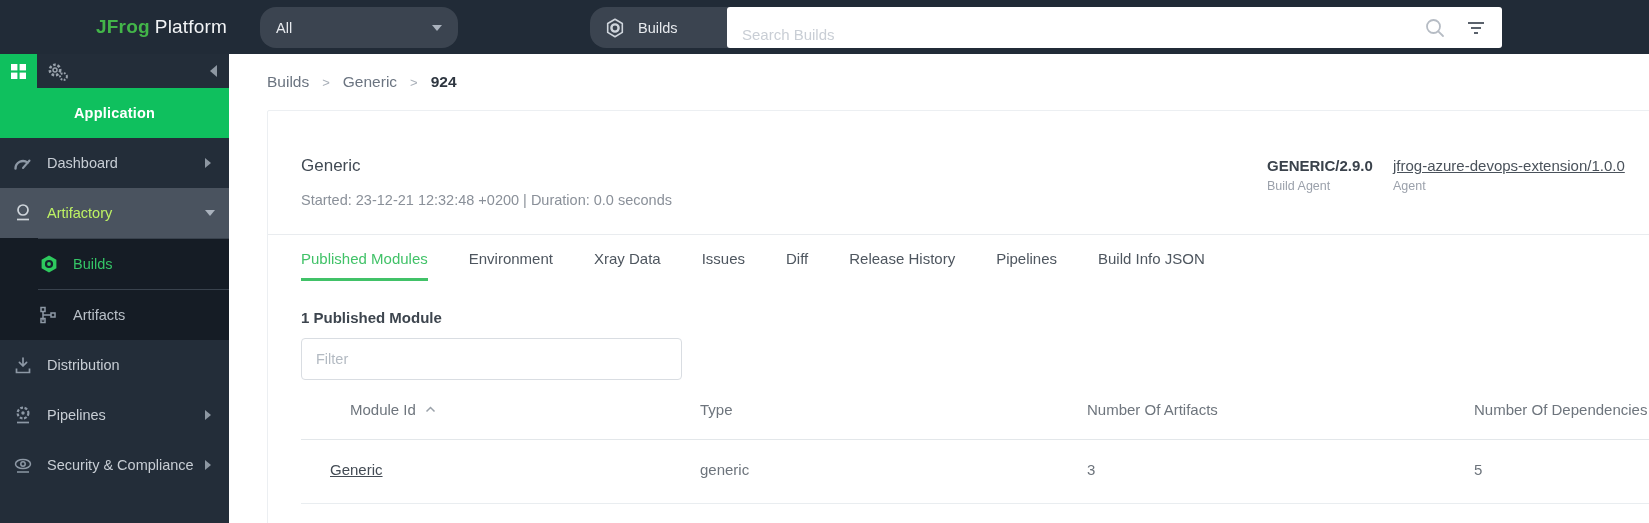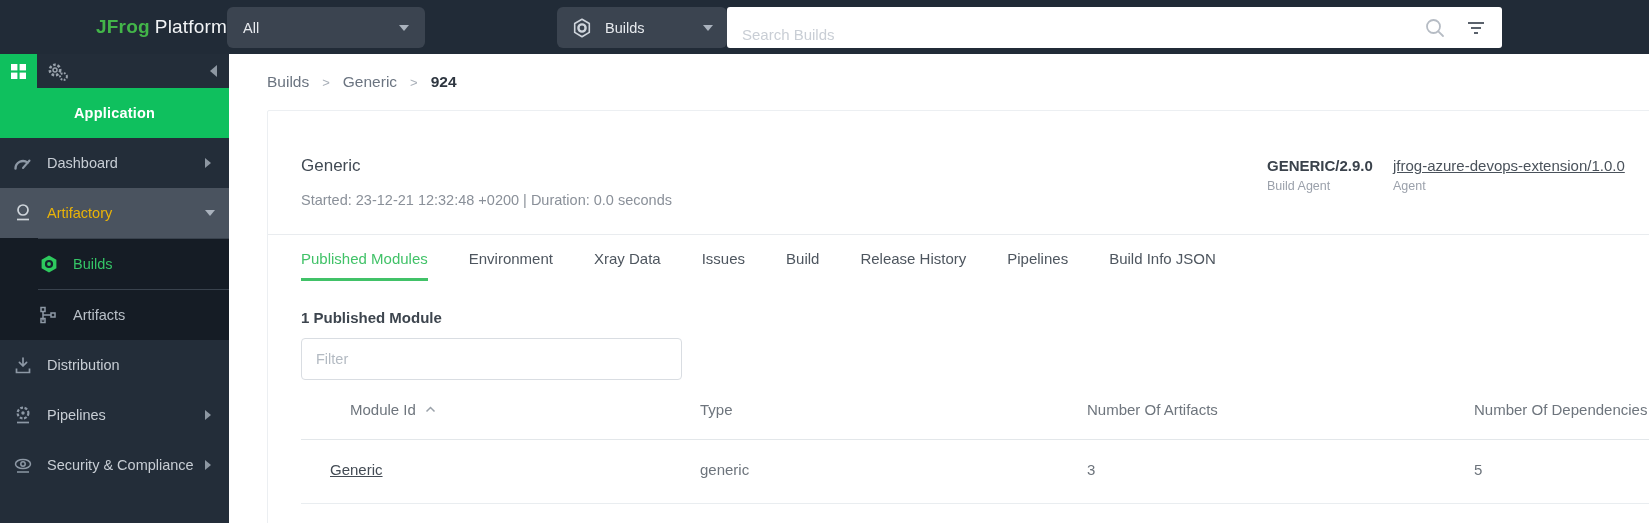--- a/index.html
+++ b/index.html
@@ -6,21 +6,21 @@
   html,body { width:1649px; height:523px; overflow:hidden; }
   body { font-family:"Liberation Sans", sans-serif; background:#ffffff; position:relative; }
   svg { display:block; }
 
   
   .topbar { position:absolute; left:0; top:0; width:1649px; height:54px; background:#212b37; z-index:30; }
   .logo { position:absolute; left:60px; top:0; height:54px; display:flex; align-items:center; font-size:19px; letter-spacing:.2px; cursor:pointer;margin-left:36px; }
   .logo .brand { color:#43b549; font-weight:700; }
   .logo .product { color:#f2f4f6; font-weight:400; margin-left:5px; }
 
-  .pill { position:absolute; top:7px; height:41px; background:#3b4450; border-radius:6px; display:flex; align-items:center; color:#e7eaee; font-size:14.5px; cursor:pointer; }
+  .pill { position:absolute; top:7px; height:41px; background:#3b4450; border-radius:16px; display:flex; align-items:center; color:#e7eaee; font-size:14.5px; cursor:pointer;margin-left:33px; }
   .pill-all { left:227px; width:198px; padding:0 16px; }
   .pill-builds { left:557px; width:170px; padding:0 14px; }
   .pill .caret { margin-left:auto; }
   .caret-down { width:0; height:0; border-left:5px solid transparent; border-right:5px solid transparent; border-top:6px solid #aab2bd; }
   .pill-builds .entity-icon { margin-right:12px; }
 
   .searchbar { position:absolute; left:727px; top:7px; width:775px; height:41px; background:#ffffff; border-radius:3px; display:flex; align-items:center; }
   .searchbar input { flex:1; height:100%; border:0; outline:none; font-size:15px; color:#3c434d; padding:13px 10px 0 15px; font-family:"Liberation Sans", sans-serif; background:transparent; }
   .searchbar input::placeholder { color:#c9ced5; }
   .search-icon { margin-right:20px; cursor:pointer; }
@@ -32,21 +32,21 @@
   .apps-tab { position:absolute; left:0; top:0; width:37px; height:34px; background:#0fc05e; display:flex; align-items:center; justify-content:center; cursor:pointer; }
   .gears { position:absolute; left:46px; top:8px; cursor:pointer; color:#98a1ab; }
   .collapse-btn { position:absolute; right:12px; top:11px; cursor:pointer; }
   .tri-left { width:0; height:0; border-top:6px solid transparent; border-bottom:6px solid transparent; border-right:7px solid #8d97a2; }
 
   .app-banner { height:50px; background:#0fc05e; color:#ffffff; font-weight:700; font-size:14.5px; display:flex; align-items:center; justify-content:center; letter-spacing:.2px; }
 
   .menu { }
   .mrow { position:relative; height:50px; display:flex; align-items:center; padding-left:12px; color:#c7cdd4; font-size:14.5px; cursor:pointer; }
   .mrow .micon { width:21px; display:flex; justify-content:center; margin-right:14px; color:#8d98a5; flex:0 0 21px; }
-  .mrow.selected { background:#4a535f; color:#eab308; }
+  .mrow.selected { background:#4a535f; color:#bef264; }
   .mrow.selected .micon { color:#cfd5db; }
   .submenu { background:#151c25; }
   .submenu .mrow { padding-left:38px; color:#b9c0c8; }
   .submenu .divider { height:1px; background:#39424d; margin-left:38px; }
   .mrow.active-green { color:#35c567; }
   .mrow.active-green .micon { color:#2ec95e; }
   .chev-right { position:absolute; right:18px; width:0; height:0; border-top:5px solid transparent; border-bottom:5px solid transparent; border-left:6px solid #8d97a2; }
   .mrow .caret-down { position:absolute; right:14px; }
 
   
@@ -261,21 +261,21 @@
     <div class="agent-block agent-agent">
       <div class="val">jfrog-azure-devops-extension/1.0.0</div>
       <div class="lbl">Agent</div>
     </div>
 
     <div class="tabs">
       <div class="tab active">Published Modules</div>
       <div class="tab">Environment</div>
       <div class="tab">Xray Data</div>
       <div class="tab">Issues</div>
-      <div class="tab">Build</div>
+      <div class="tab">Diff</div>
       <div class="tab">Release History</div>
       <div class="tab">Pipelines</div>
       <div class="tab">Build Info JSON</div>
     </div>
 
     <div class="count-label">1 Published Module</div>
 
     <input type="text" class="filter-box" placeholder="Filter" style="">
 
     <table class="modules">

